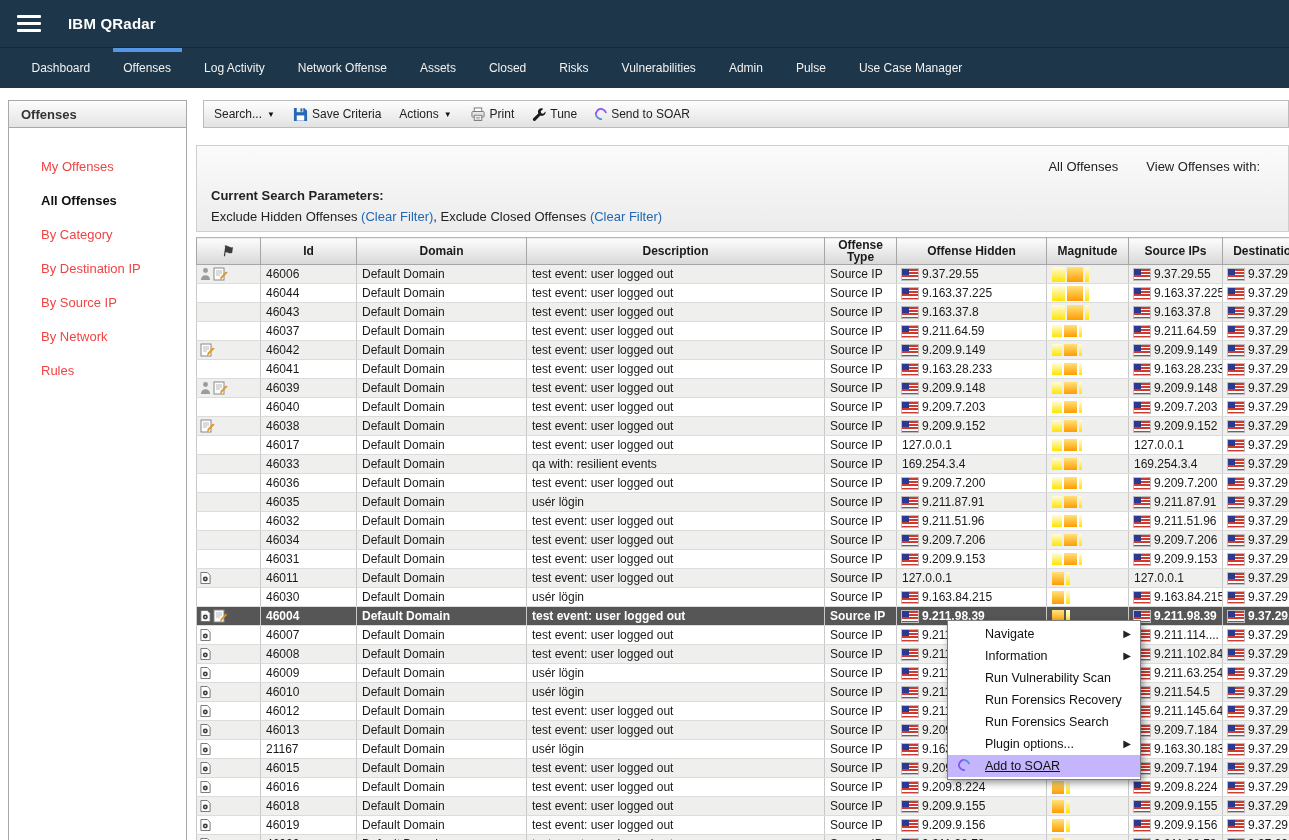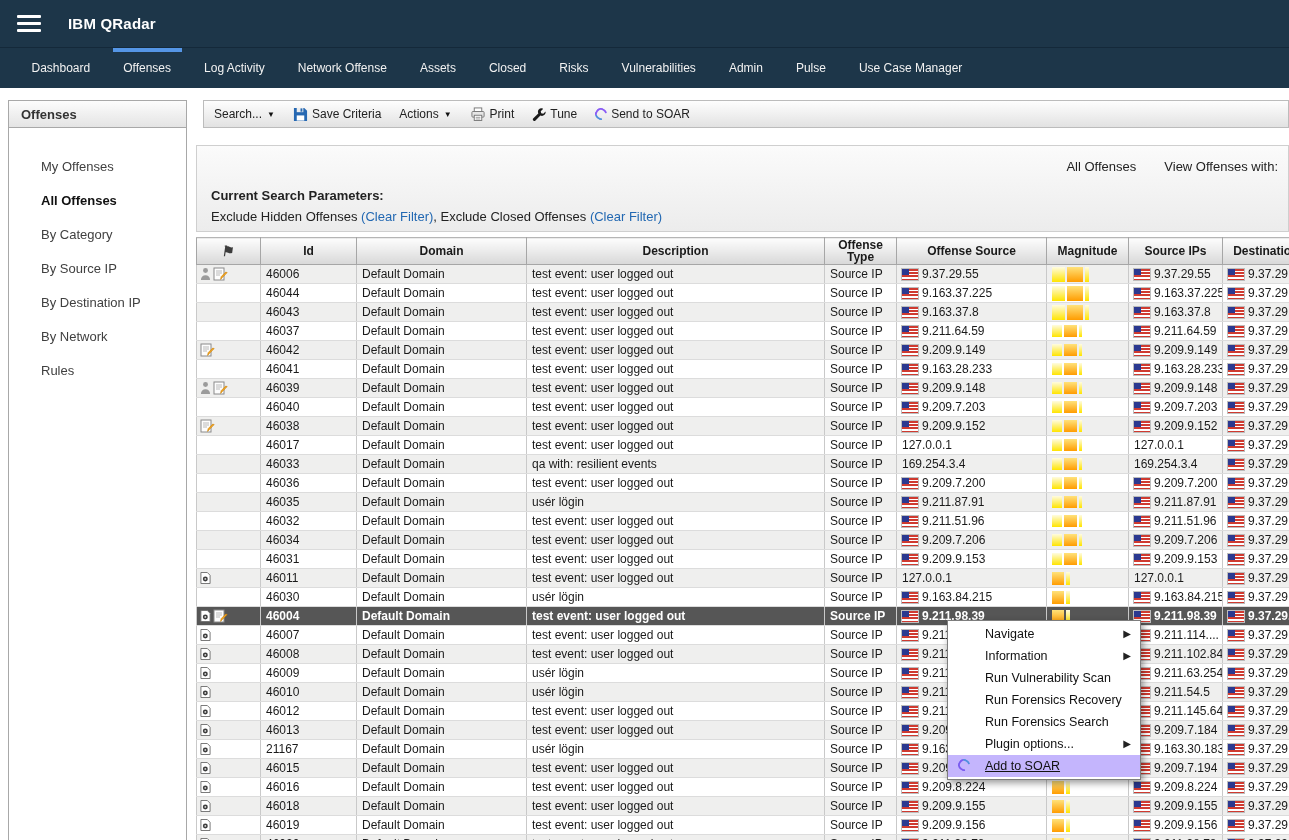--- a/index.html
+++ b/index.html
@@ -16,36 +16,36 @@
   .mainnav { height:41px; background:#1d3649; border-top:1px solid #14293a; display:flex; align-items:stretch; padding-left:15px; }
   .navtab { position:relative; color:#f2f2f2; font-size:12px; display:flex; align-items:center; padding:0 16.5px; cursor:pointer; white-space:nowrap; }
   .navtab.active::before { content:""; position:absolute; top:0; left:6px; right:6px; height:4px; background:#5596e6; }
 
   
   .content { display:flex; height:752px; }
   .sidebar { width:195px; flex:0 0 195px; padding:12px 0 0 8px; }
   .sidebox { width:179px; border:1px solid #a8a8a8; border-bottom:none; height:740px; background:#fff; }
   .sidehead { height:27px; background:linear-gradient(#fcfcfc,#e4e4e4); border-bottom:1px solid #a8a8a8; font-size:13px; font-weight:bold; color:#333; display:flex; align-items:center; padding-left:12px; }
   .sidelist { list-style:none; padding:22px 0 0 0; }
-  .sidelist li { padding:0 0 0 32px; height:34px; line-height:34px; font-size:13px; color:#404040; cursor:pointer; white-space:nowrap; }
+  .sidelist li { padding:0 0 0 32px; height:34px; line-height:34px; font-size:13px; color:#ef4444; cursor:pointer; white-space:nowrap; }
   .sidelist li.active { color:#111; font-weight:bold; }
 
   .main { flex:1 1 auto; position:relative; width:1094px; }
 
   
   .toolbar { margin:12px 0 0 8px; height:28px; background:linear-gradient(#fefefe,#e2e2e2); border:1px solid #bcbcbc; display:flex; align-items:center; padding-left:10px; font-size:12px; color:#222; }
   .tbtn { display:flex; align-items:center; margin-right:18px; cursor:pointer; white-space:nowrap;text-align:center; }
   .tbtn .ic { margin-right:4px; display:inline-flex; }
   .caret { font-size:8px; margin-left:5px; color:#111; }
 
   
   .filterpanel { margin:17px 0 0 1px; height:87px; background:linear-gradient(#fbfbfb,#ececec); border:1px solid #cfcfcf; position:relative; font-size:13px; color:#222; }
   .filter-top { position:absolute; top:13px; right:8px; display:flex; align-items:center; }
   .scopelabel { margin-right:28px; }
-  .viewlabel { margin-right:2px; }
+  .viewlabel { margin-right:20px; }
   .selectbox { width:244px; height:22px; background:#fff; border:1px solid #8a8a8a; display:flex; align-items:center; position:relative; cursor:pointer; }
   .selectbox .selval { font-size:11.5px; padding-left:4px; flex:1; }
   .selectbox .selbtn { width:17px; height:20px; border-left:1px solid #9a9a9a; background:linear-gradient(#fdfdfd,#d7d7d7); display:flex; align-items:center; justify-content:center; font-size:7px; color:#333; }
   .csp { position:absolute; top:42px; left:14px; font-weight:bold; }
   .fline { position:absolute; top:63px; left:14px; }
   .fline .link { color:#2268b2; cursor:pointer; }
 
   
   .tablewrap { margin:5px 0 0 1px; width:1093px; overflow:hidden; }
   table { border-collapse:collapse; table-layout:fixed; width:1134px; font-size:12px; color:#1a1a1a; }
@@ -106,22 +106,22 @@
   </nav>
 
 <div class="content">
   <aside class="sidebar">
     <div class="sidebox">
       <div class="sidehead">Offenses</div>
       <ul class="sidelist" id="sidelist">
           <li class="">My Offenses</li>
           <li class="active">All Offenses</li>
           <li class="">By Category</li>
+          <li class="">By Destination IP</li>
           <li class="">By Source IP</li>
-          <li class="">By Destination IP</li>
           <li class="">By Network</li>
           <li class="">Rules</li>
         </ul>
     </div>
   </aside>
 
   <main class="main">
     <div class="toolbar" id="toolbar">
         <div class="tbtn">
           <span>Search...</span>
@@ -192,21 +192,21 @@
             <col style="width: 94px;">
             <col style="width: 108px;">
           </colgroup>
         <thead>
             <tr id="theadrow">
               <th><span class="hflag">⚑</span></th>
               <th>Id</th>
               <th>Domain</th>
               <th>Description</th>
               <th>Offense Type</th>
-              <th>Offense Source</th>
+              <th>Offense Hidden</th>
               <th>Magnitude</th>
               <th>Source IPs</th>
               <th>Destination IPs</th>
             </tr>
           </thead>
         <tbody id="tbody">
             <tr class="">
               <td><svg class="rowico" width="11" height="14" viewBox="0 0 12 14">
                   <circle cx="6" cy="3.2" r="2.7" fill="#9b9b9b"></circle>
                   <path d="M1 13.5c0-3.2 2.2-5.1 5-5.1s5 1.9 5 5.1z" fill="#9b9b9b"></path>

